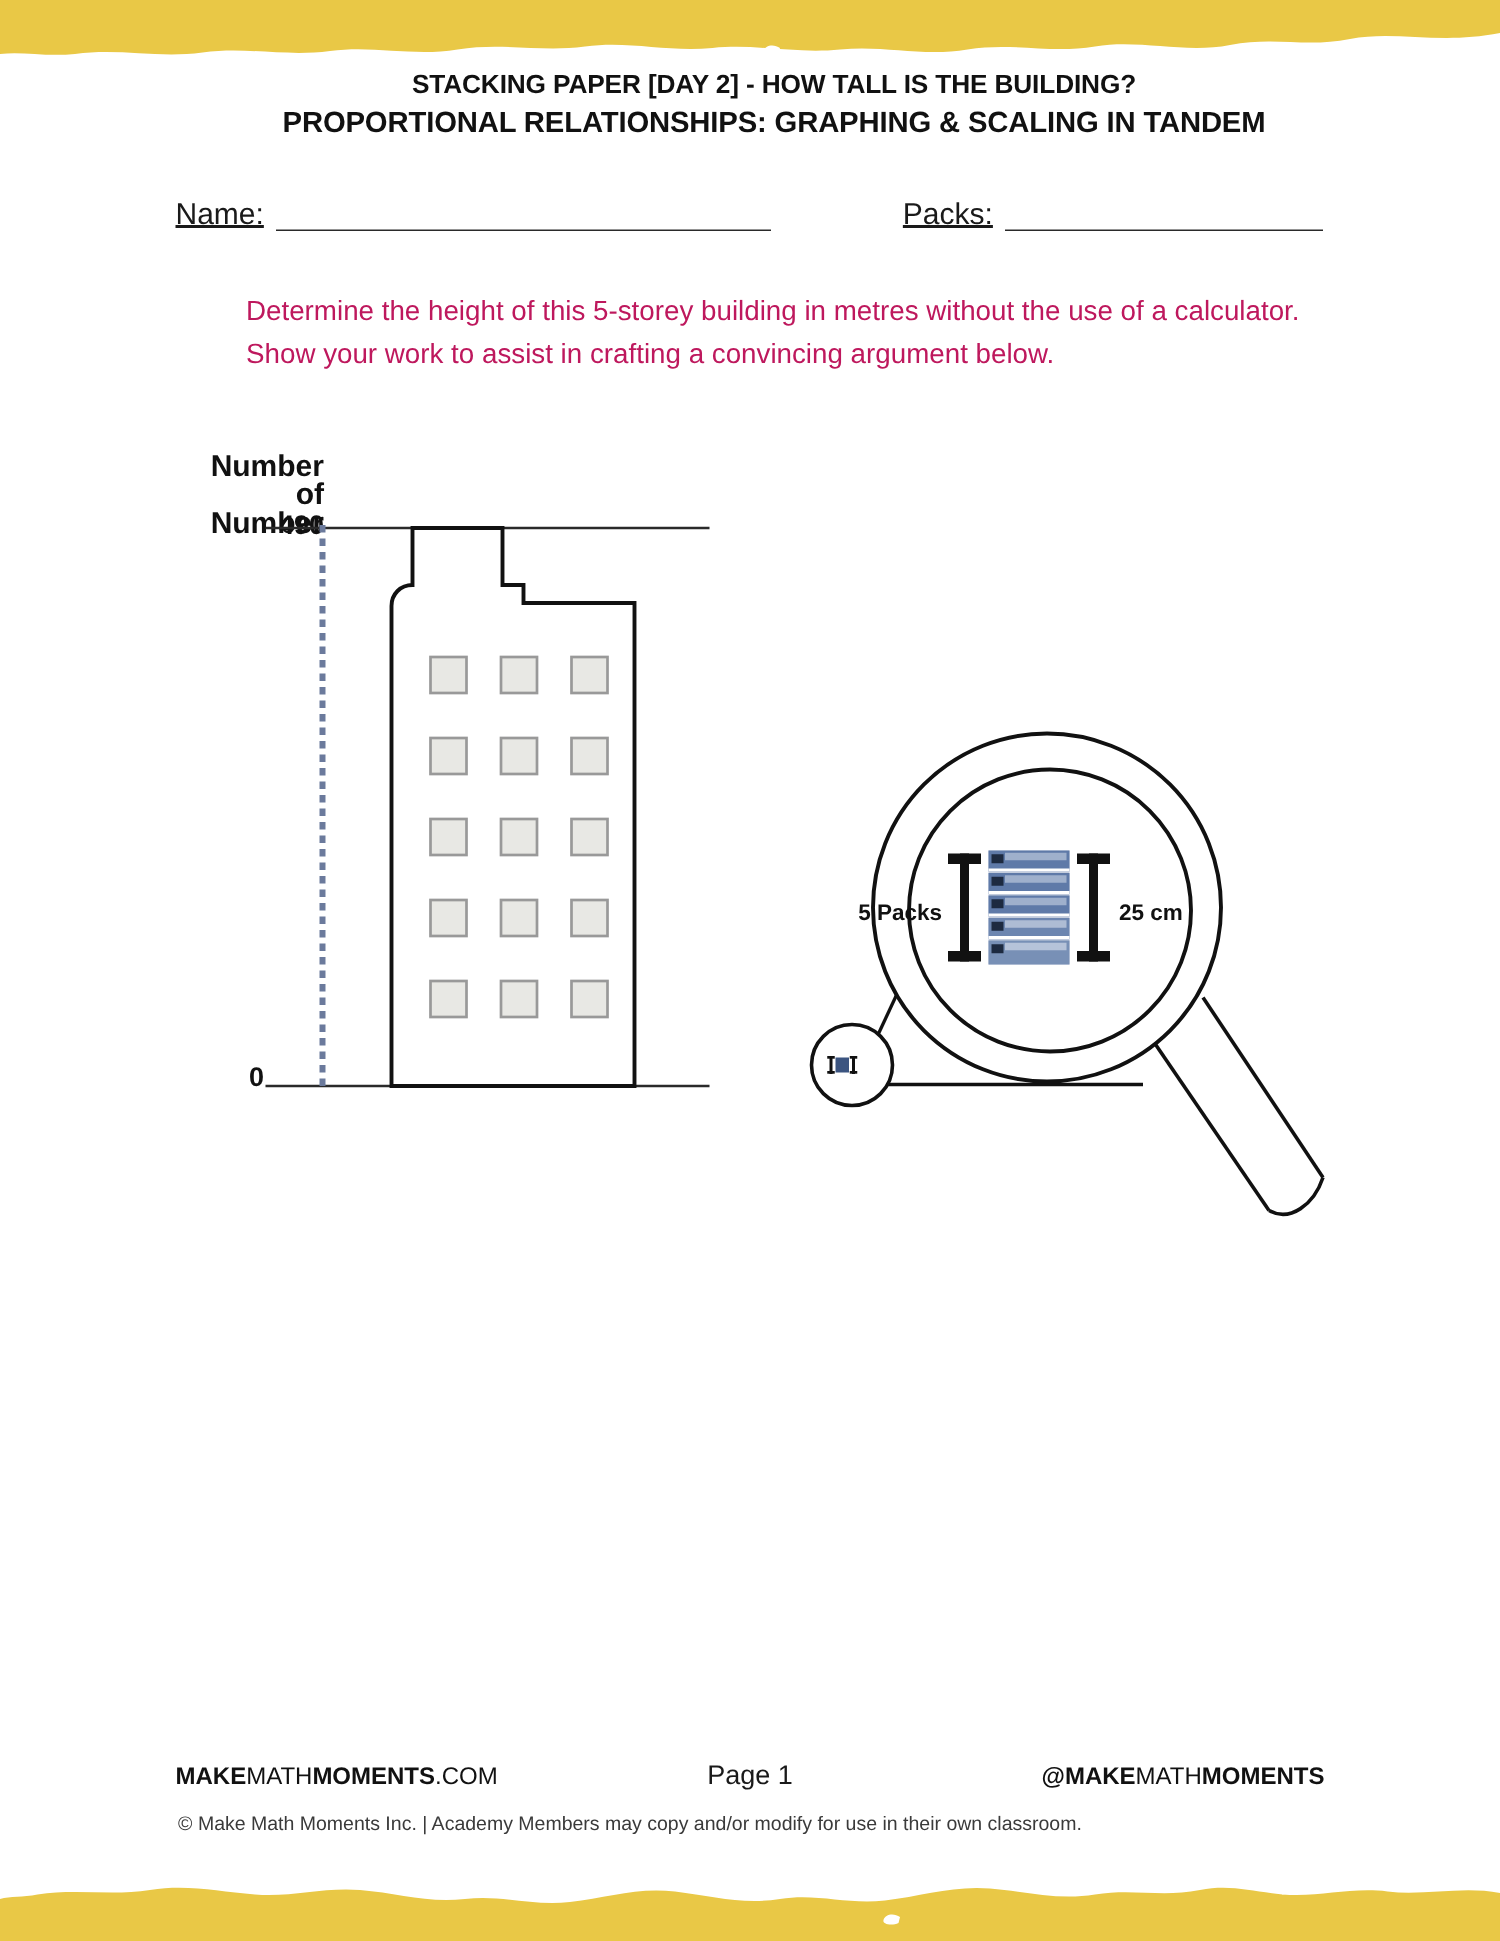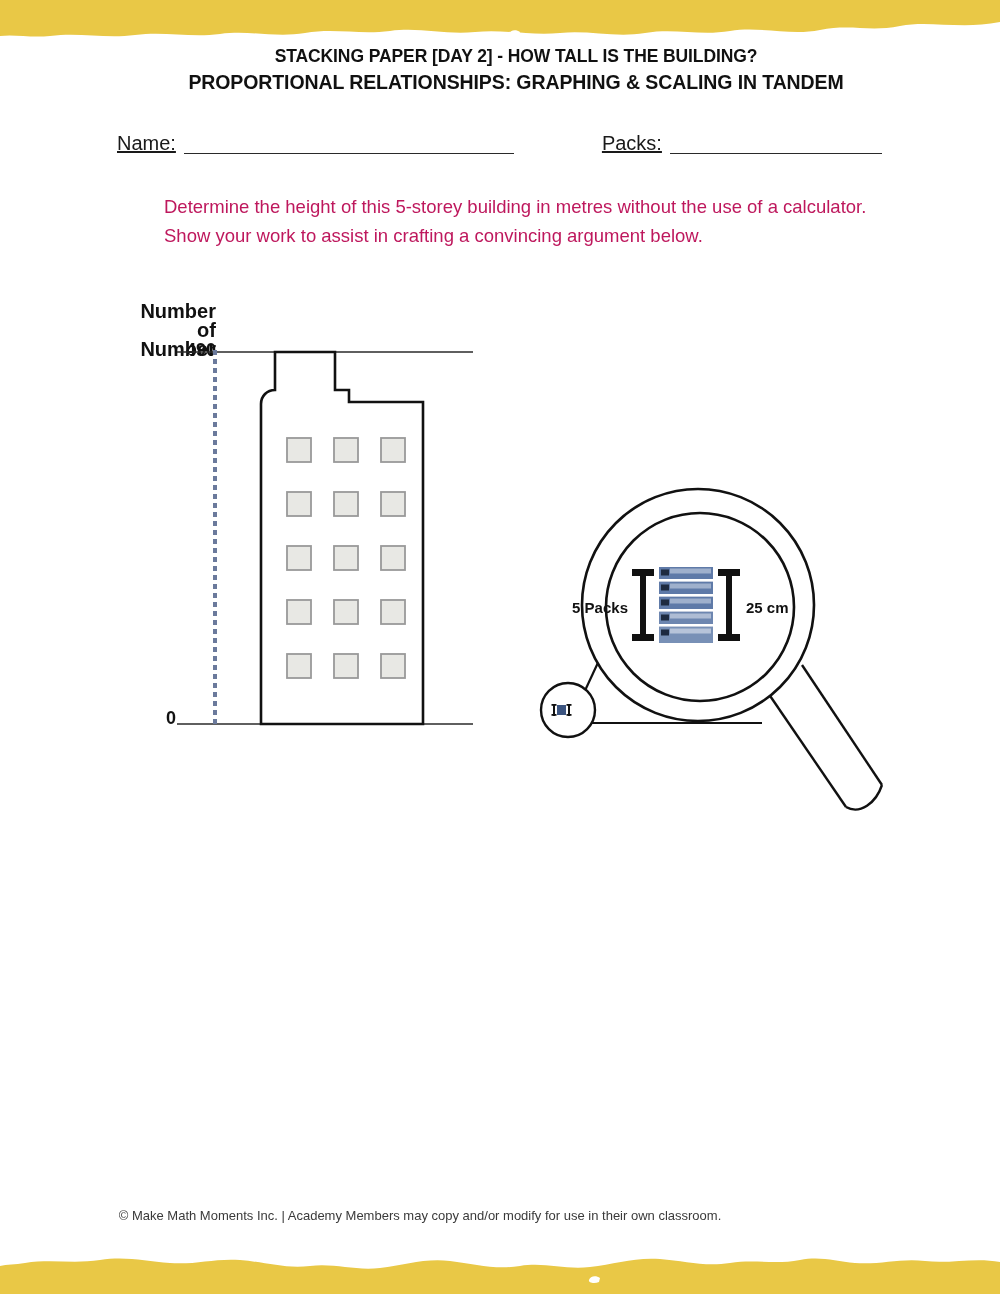--- a/index.html
+++ b/index.html
@@ -340,20 +340,29 @@
         <rect x="196" y="84" width="6" height="72" fill="#111111"></rect>
         <rect x="188" y="84" width="22" height="7" fill="#111111"></rect>
         <rect x="188" y="149" width="22" height="7" fill="#111111"></rect>
       </g>
 
       <text x="98" y="128" text-anchor="end" font-family="Liberation Sans, sans-serif" font-size="15" font-weight="bold" fill="#111111">5 Packs</text>
       <text x="216" y="128" text-anchor="start" font-family="Liberation Sans, sans-serif" font-size="15" font-weight="bold" fill="#111111">25 cm</text>
     </svg>
   </div>
 
+  <div class="footer-row">
+    <div class="footer-left">
+      <span class="b">MAKE</span><span class="n">MATH</span><span class="b">MOMENTS</span><span class="n">.COM</span>
+    </div>
+    <div class="footer-center">Page 1</div>
+    <div class="footer-right">
+      <span class="b">@</span><span class="b">MAKE</span><span class="n">MATH</span><span class="b">MOMENTS</span>
+    </div>
+  </div>
 
   <div class="copyright">© Make Math Moments Inc. | Academy Members may copy and/or modify for use in their own classroom.</div>
 
   <div class="brush-band brush-bottom">
     <svg width="1000" height="46" viewBox="0 0 1000 46" preserveAspectRatio="none">
       <path d="M0,46 L1000,46 L1000,14 C975,9 950,16 925,13 C900,10 880,17 855,15
                C835,13 820,8 800,12 C775,17 755,11 730,15 C705,19 685,13 660,11
                C635,9 615,16 590,19 C565,22 545,14 520,18 C495,22 475,16 450,13
                C425,10 405,17 380,20 C355,23 335,15 310,18 C285,21 265,14 240,12
                C215,10 195,17 170,15 C145,13 125,8 100,12 C75,16 50,11 25,15

